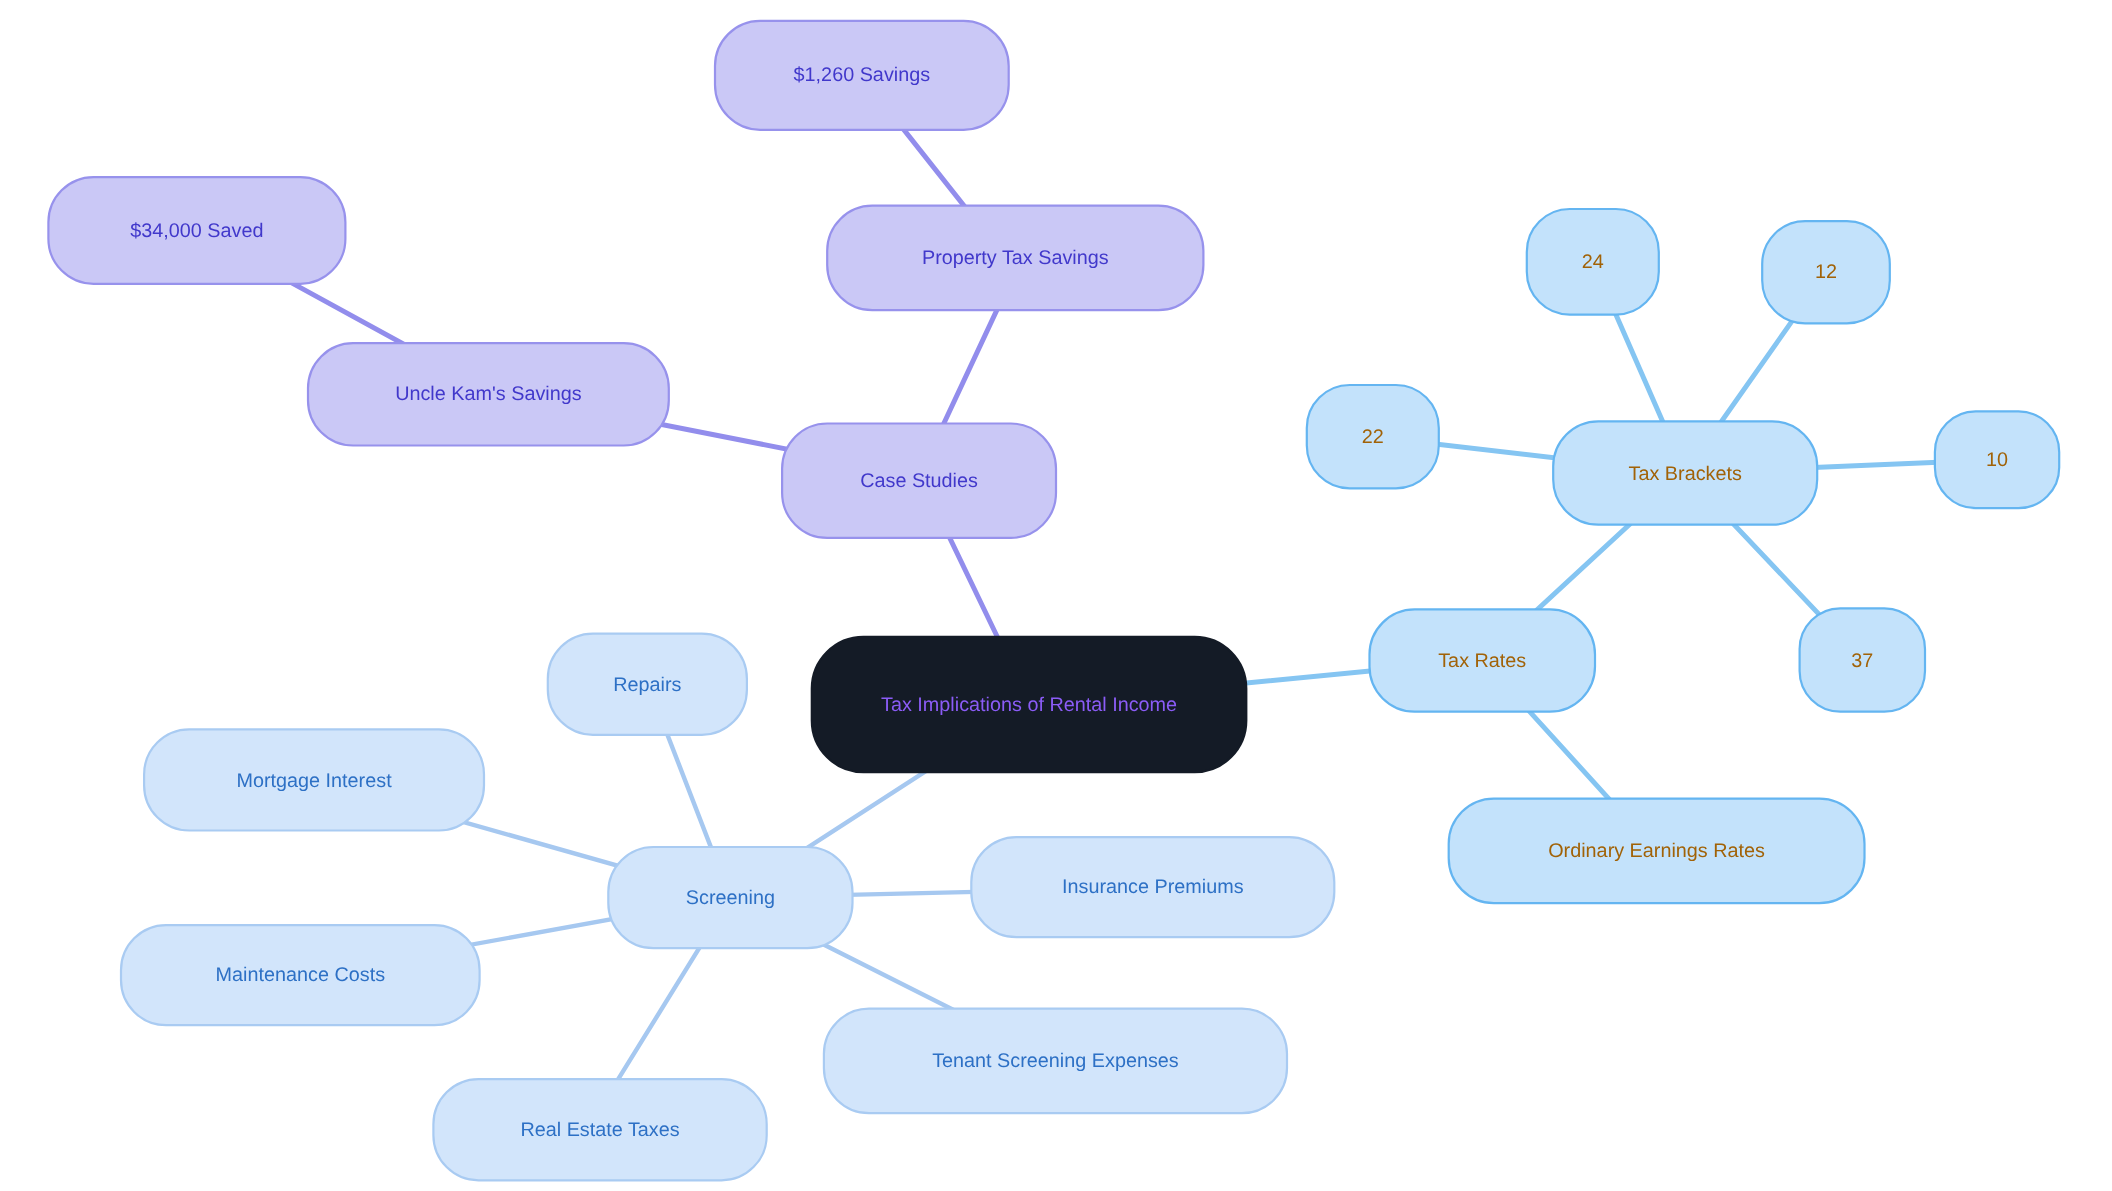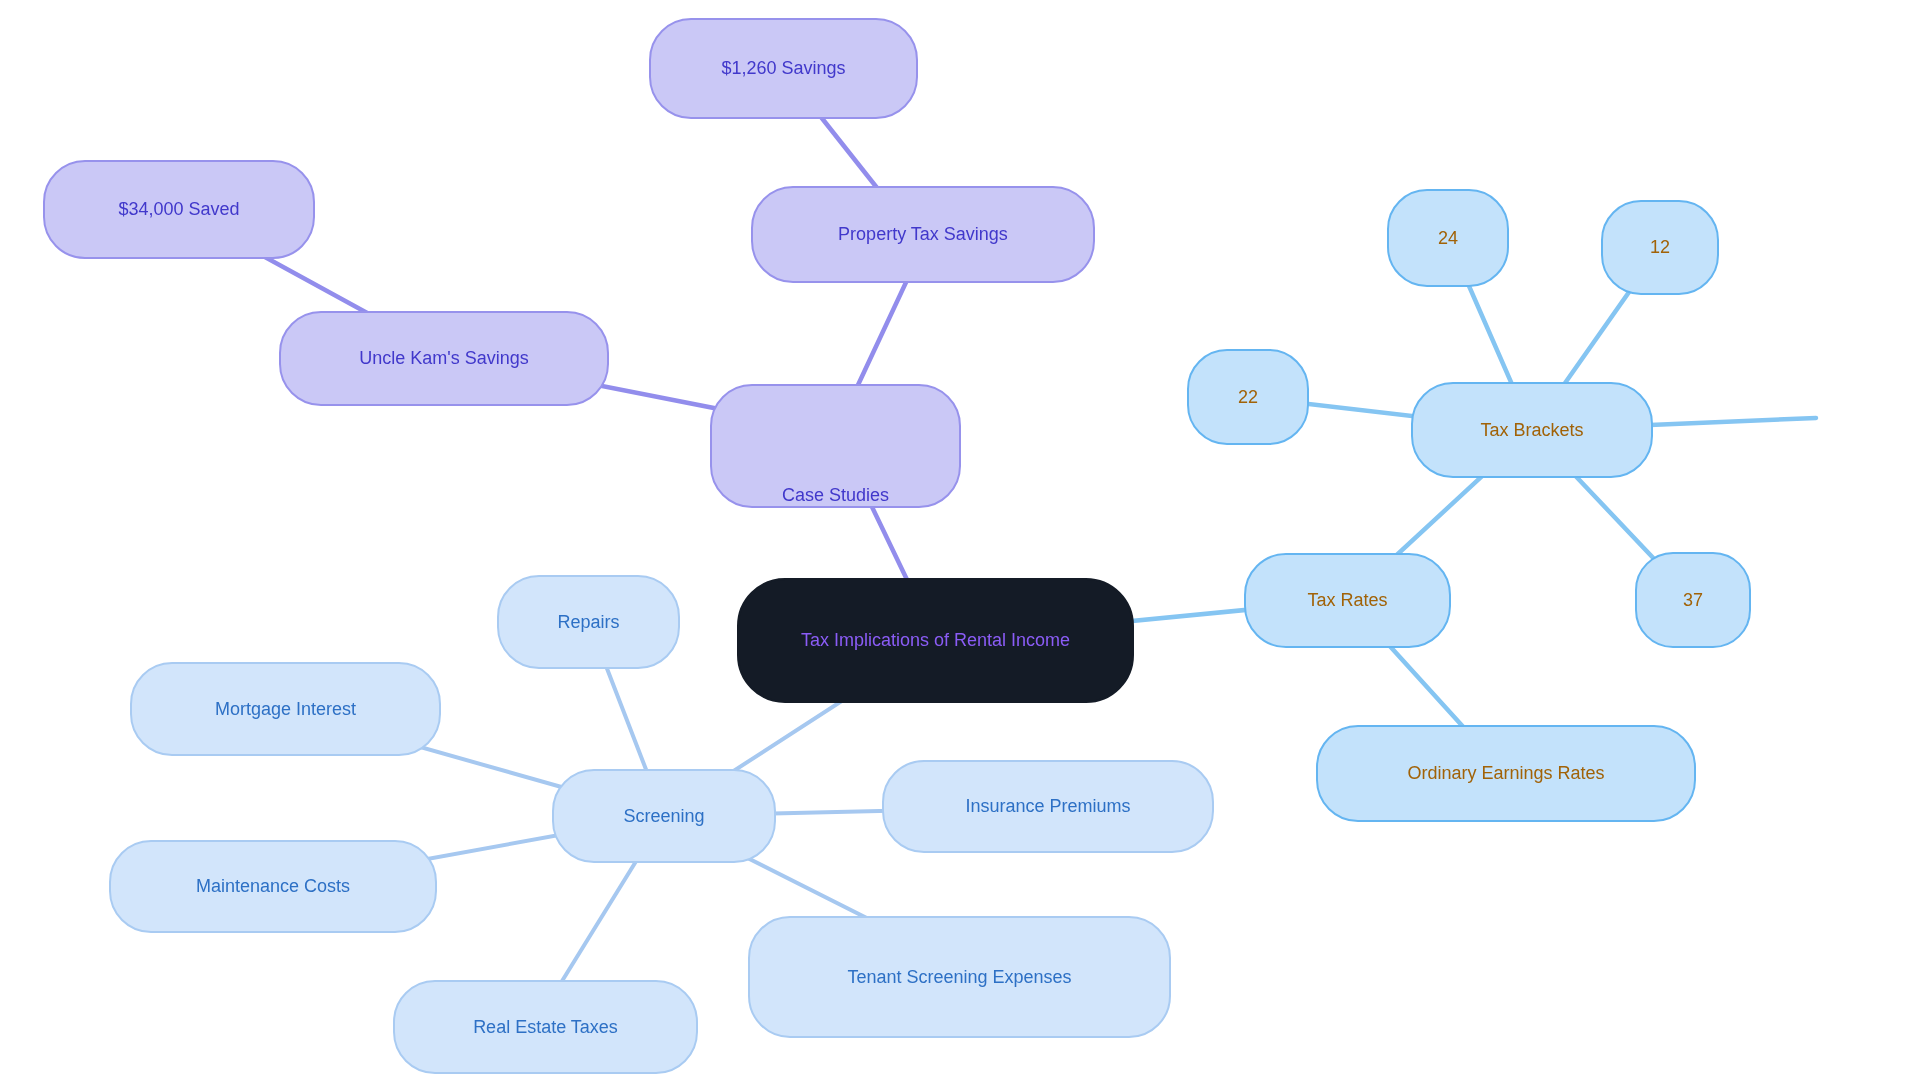--- a/index.html
+++ b/index.html
@@ -49,36 +49,36 @@
     color: #8b5cf6;
     border-radius: 48px;
     white-space: normal;
   }
 
   
   #n-savings-1260 { left: 649px;  top: 18px;  width: 269px; height: 101px; }
   #n-saved-34000  { left: 43px;   top: 160px; width: 272px; height: 99px; }
   #n-uncle-kams   { left: 279px;  top: 311px; width: 330px; height: 95px; }
   #n-property-tax { left: 751px;  top: 186px; width: 344px; height: 97px; }
-  #n-case-studies { left: 710px;  top: 384px; width: 251px; height: 124px; align-items: flex-end; }
+  #n-case-studies { left: 710px;  top: 384px; width: 251px; height: 106px; }
   #n-central      { left: 737px;  top: 578px; width: 397px; height: 125px; padding: 0 28px; }
   #n-tax-rates    { left: 1244px; top: 553px; width: 207px; height: 95px; }
   #n-tax-brackets { left: 1411px; top: 382px; width: 242px; height: 96px; }
   #n-b24 { left: 1387px; top: 189px; width: 122px; height: 98px; border-radius: 40px; }
   #n-b12 { left: 1601px; top: 200px; width: 118px; height: 95px; border-radius: 40px; }
   #n-b22 { left: 1187px; top: 349px; width: 122px; height: 96px; border-radius: 40px; }
   #n-b10 { left: 1758px; top: 373px; width: 115px; height: 90px; border-radius: 38px; }
   #n-b37 { left: 1635px; top: 552px; width: 116px; height: 96px; border-radius: 38px; }
   #n-ordinary     { left: 1316px; top: 725px; width: 380px; height: 97px; }
   #n-deductions   { left: 552px;  top: 769px; width: 224px; height: 94px; }
   #n-repairs      { left: 497px;  top: 575px; width: 183px; height: 94px; }
   #n-mortgage     { left: 130px;  top: 662px; width: 311px; height: 94px; }
   #n-maintenance  { left: 109px;  top: 840px; width: 328px; height: 93px; }
   #n-realestate   { left: 393px;  top: 980px; width: 305px; height: 94px; }
-  #n-tenant       { left: 748px;  top: 916px; width: 423px; height: 122px; }
+  #n-tenant       { left: 748px;  top: 916px; width: 423px; height: 97px; }
   #n-insurance    { left: 882px;  top: 760px; width: 332px; height: 93px; }
 </style>
 </head>
 <body>
 
 <div class="canvas">
 
   <svg class="edges" width="1920" height="1083" viewBox="0 0 1920 1083">
 
     <line class="e-purple" x1="783" y1="69" x2="923" y2="246"></line>
@@ -133,20 +133,23 @@
   </div>
   <div class="node b-blue" id="n-b24">
     <span>24</span>
   </div>
   <div class="node b-blue" id="n-b12">
     <span>12</span>
   </div>
   <div class="node b-blue" id="n-b22">
     <span>22</span>
   </div>
+  <div class="node b-blue" id="n-b10">
+    <span>10</span>
+  </div>
   <div class="node b-blue" id="n-b37">
     <span>37</span>
   </div>
   <div class="node b-blue" id="n-ordinary">
     <span>Ordinary Earnings Rates</span>
   </div>
 
   <div class="node b-lblue" id="n-deductions">
     <span>Screening</span>
   </div>

